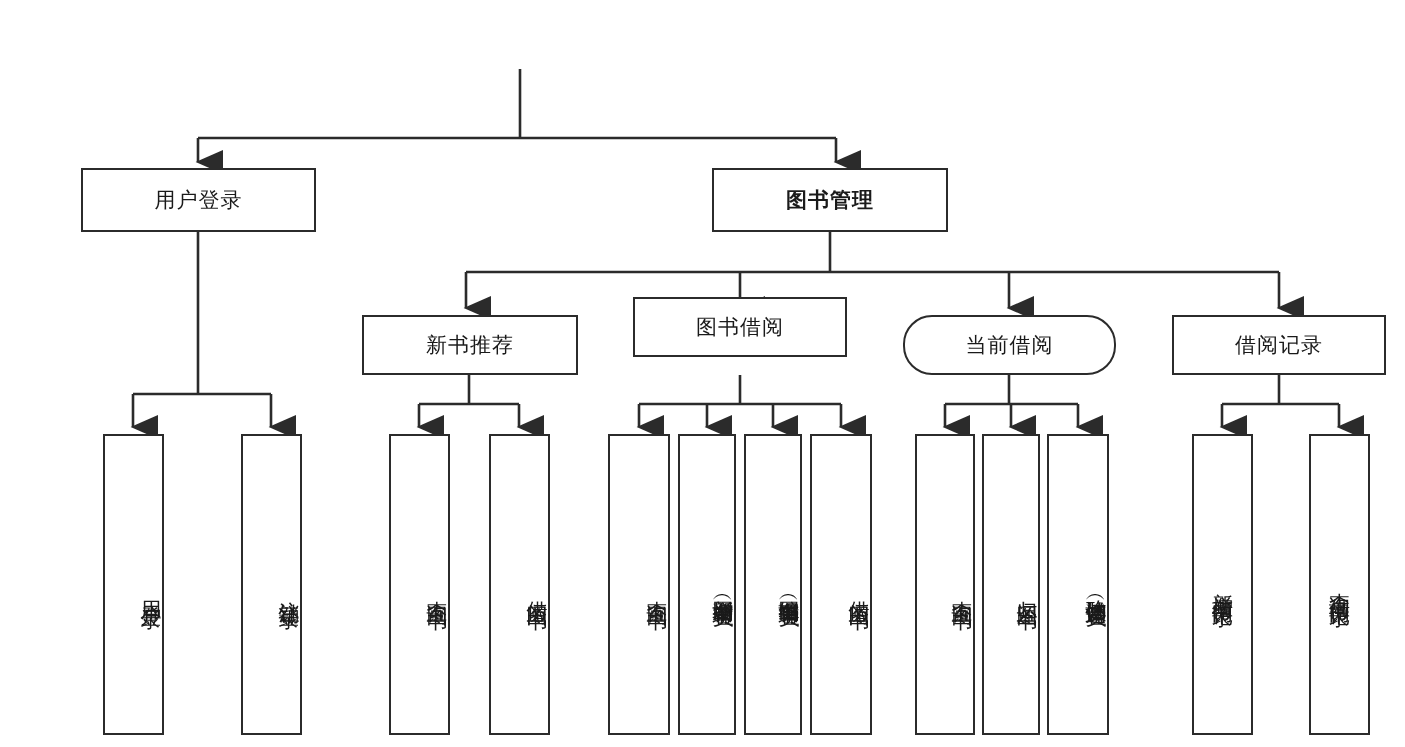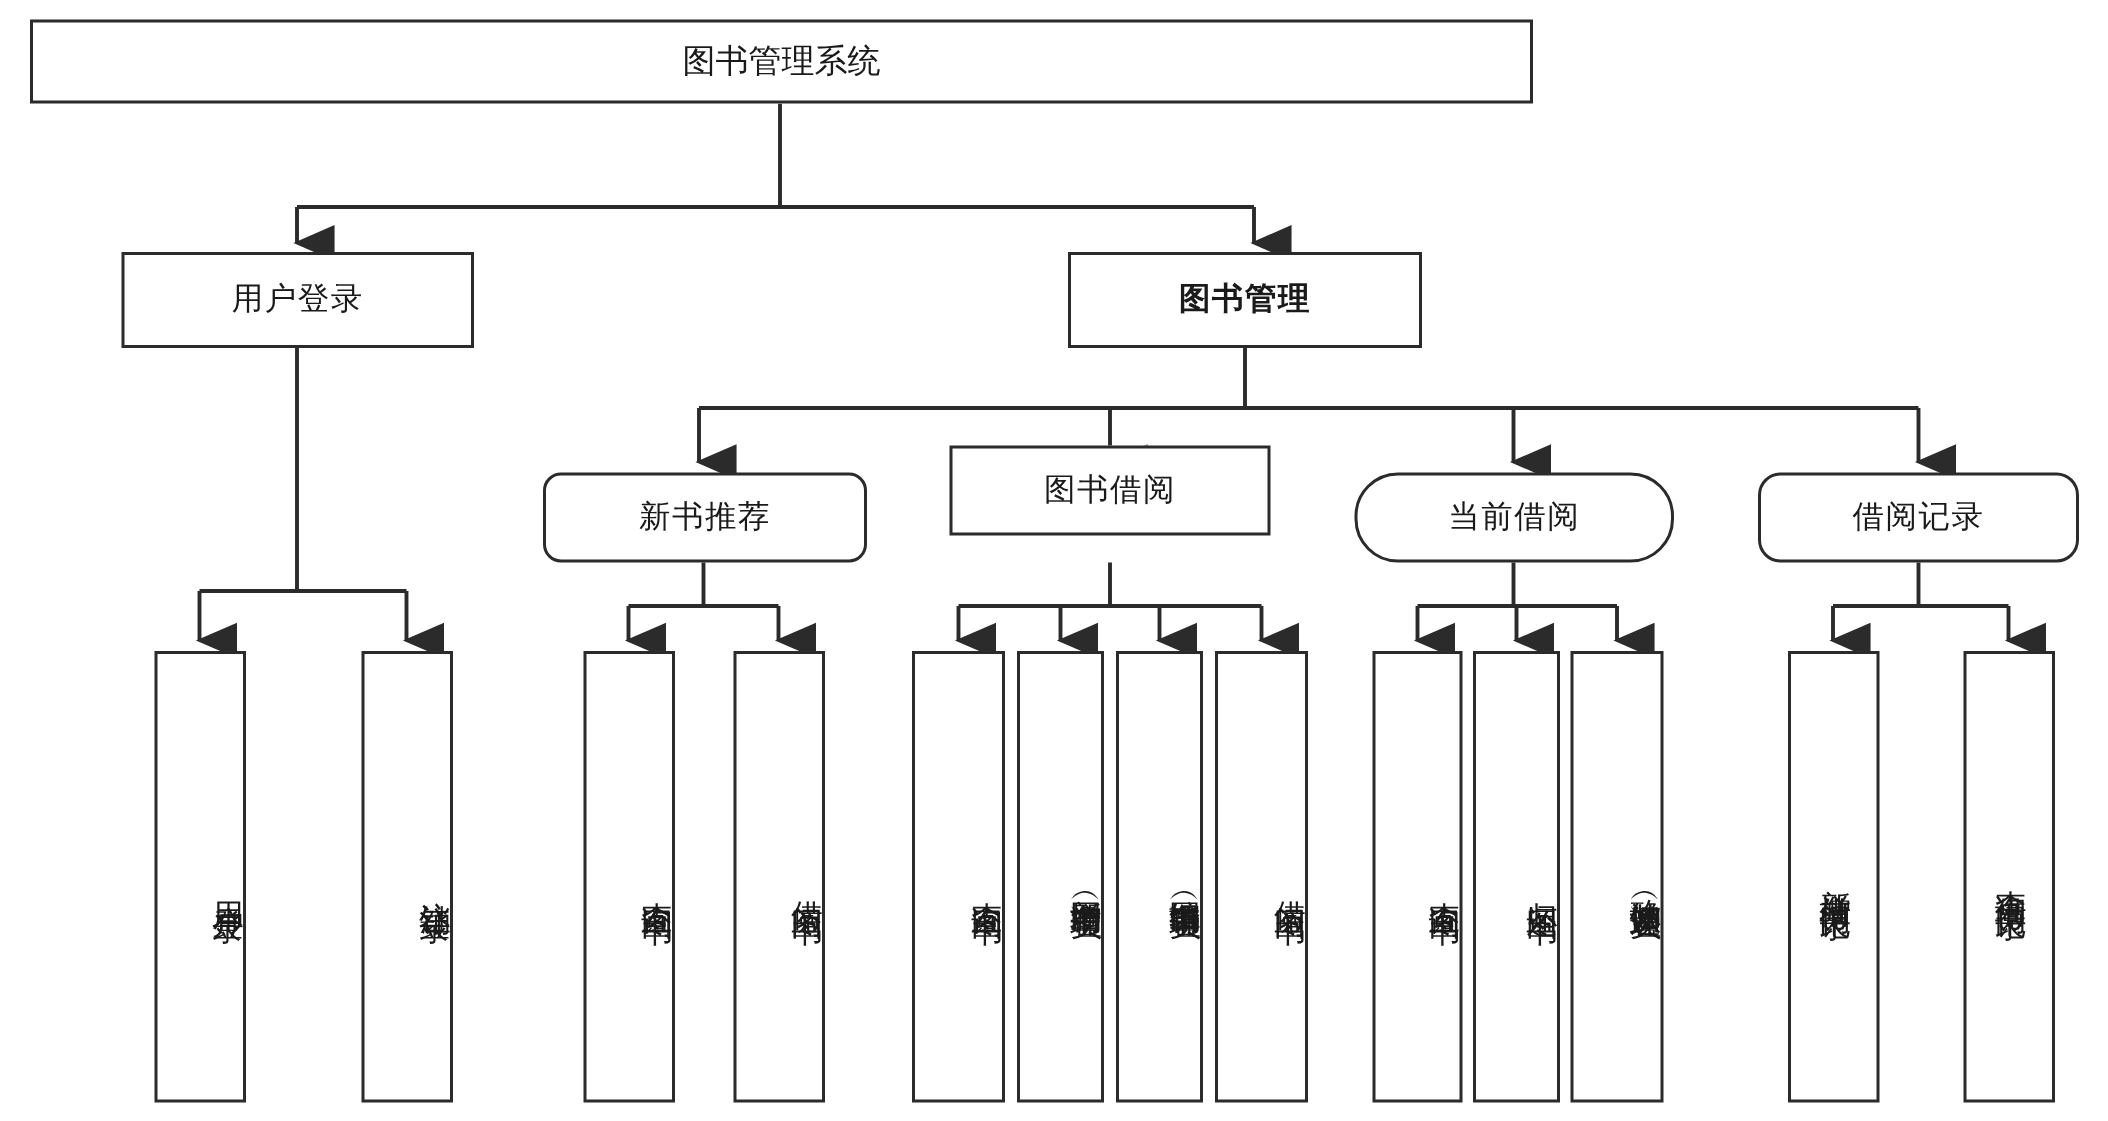--- a/index.html
+++ b/index.html
@@ -128,41 +128,38 @@
       <path d="M1011,404 L1011,427" marker-end="url(#arrow)"></path>
       <path d="M1078,404 L1078,427" marker-end="url(#arrow)"></path>
 
       <path d="M1279,375 L1279,404"></path>
       <path d="M1222,404 L1339,404"></path>
       <path d="M1222,404 L1222,427" marker-end="url(#arrow)"></path>
       <path d="M1339,404 L1339,427" marker-end="url(#arrow)"></path>
     </g>
   </svg>
 
-  <div class="node root" style="left:20px; top:13px; width:1002px; height:56px;">
-    <span>图书管理系统</span>
-  </div>
 
   <div class="node h" style="left:81px; top:168px; width:235px; height:64px;">
     <span>用户登录</span>
   </div>
   <div class="node h" style="left:712px; top:168px; width:236px; height:64px;font-weight:bold;">
     <span>图书管理</span>
   </div>
 
-  <div class="node h" style="left:362px; top:315px; width:216px; height:60px;border-radius:12px;">
+  <div class="node h" style="left:362px; top:315px; width:216px; height:60px;">
     <span>新书推荐</span>
   </div>
   <div class="node h" style="left:633px; top:297px; width:214px; height:60px;">
     <span>图书借阅</span>
   </div>
   <div class="node h" style="left:903px; top:315px; width:213px; height:60px;border-radius:29px;">
     <span>当前借阅</span>
   </div>
-  <div class="node h" style="left:1172px; top:315px; width:214px; height:60px;border-radius:15px;">
+  <div class="node h" style="left:1172px; top:315px; width:214px; height:60px;">
     <span>借阅记录</span>
   </div>
 
   <div class="node leaf" style="left:103px; top:434px; width:61px; height:301px;">
     <span class="leaf-text">用户登录</span>
   </div>
   <div class="node leaf" style="left:241px; top:434px; width:61px; height:301px;">
     <span class="leaf-text">注销登录</span>
   </div>
 

